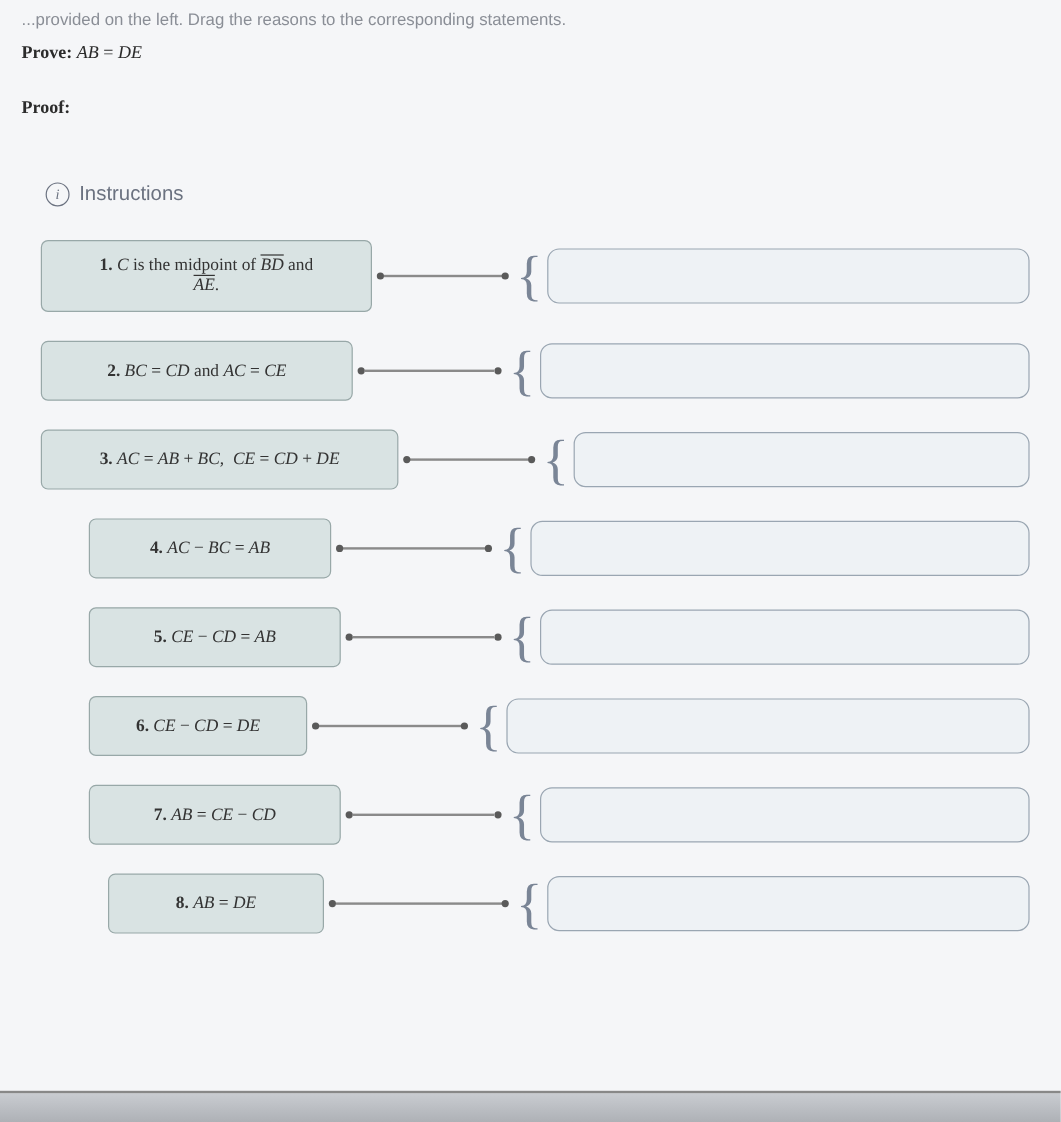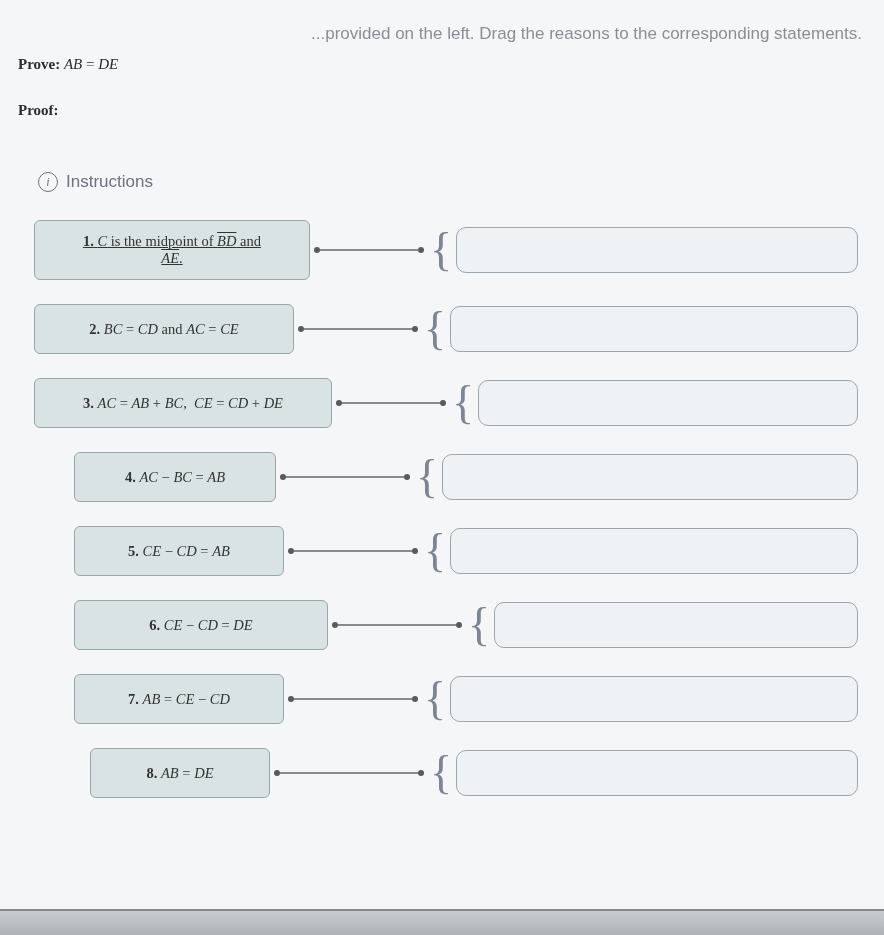--- a/index.html
+++ b/index.html
@@ -9,26 +9,24 @@
     width: 884px;
     height: 935px;
     overflow: hidden;
     color: #3a3a3a;
     position: relative;
   }
   .page {
     padding: 8px 18px 18px 18px;
   }
   .top-hint {
-    text-align: right;
     color: #8a8e96;
-    font-size: 17px;
+    font-size: 14px;
     padding: 0 4px 8px 0;
     font-family: Arial, sans-serif;
-    margin-top: 16px;
   }
   .problem-setup p {
     font-size: 15px;
     line-height: 1.6;
     color: #2b2b2b;
   }
   .problem-setup .label { font-weight: bold; }
   .overline { text-decoration: overline; font-style: italic; }
   .mi { font-style: italic; font-family: 'Times New Roman', serif; }
   .proof-label { font-weight: bold; margin-top: 22px; font-size: 15px; }
@@ -138,21 +136,21 @@
   </div>
 
   <div class="instructions-row">
     <span class="info-icon">i</span>
     <span>Instructions</span>
   </div>
 
   <div class="proof-grid" id="proof-grid">
 
   <div class="proof-row" style="padding-left: 0px;">
-        <div class="statement-box" style="width: 276px; text-decoration: underline;">
+        <div class="statement-box" style="width: 276px;">
           <span><b>1.</b> <span class="mi">C</span> is the midpoint of <span class="overline">BD</span> and<br><span class="overline">AE</span>.</span>
         </div>
         <div class="connector" style="width: 110px;"></div>
         <div class="brace">{</div>
         <div class="reason-slot"></div>
       </div>
       <div class="proof-row" style="padding-left: 0px;">
         <div class="statement-box" style="width: 260px;">
           <span><b>2.</b> <span class="mi">BC</span> = <span class="mi">CD</span> and <span class="mi">AC</span> = <span class="mi">CE</span></span>
         </div>
@@ -178,21 +176,21 @@
       </div>
       <div class="proof-row" style="padding-left: 40px;">
         <div class="statement-box" style="width: 210px;">
           <span><b>5.</b> <span class="mi">CE</span> − <span class="mi">CD</span> = <span class="mi">AB</span></span>
         </div>
         <div class="connector" style="width: 130px;"></div>
         <div class="brace">{</div>
         <div class="reason-slot"></div>
       </div>
       <div class="proof-row" style="padding-left: 40px;">
-        <div class="statement-box" style="width: 254px;">
+        <div class="statement-box" style="width: 182px;">
           <span><b>6.</b> <span class="mi">CE</span> − <span class="mi">CD</span> = <span class="mi">DE</span></span>
         </div>
         <div class="connector" style="width: 130px;"></div>
         <div class="brace">{</div>
         <div class="reason-slot"></div>
       </div>
       <div class="proof-row" style="padding-left: 40px;">
         <div class="statement-box" style="width: 210px;">
           <span><b>7.</b> <span class="mi">AB</span> = <span class="mi">CE</span> − <span class="mi">CD</span></span>
         </div>

